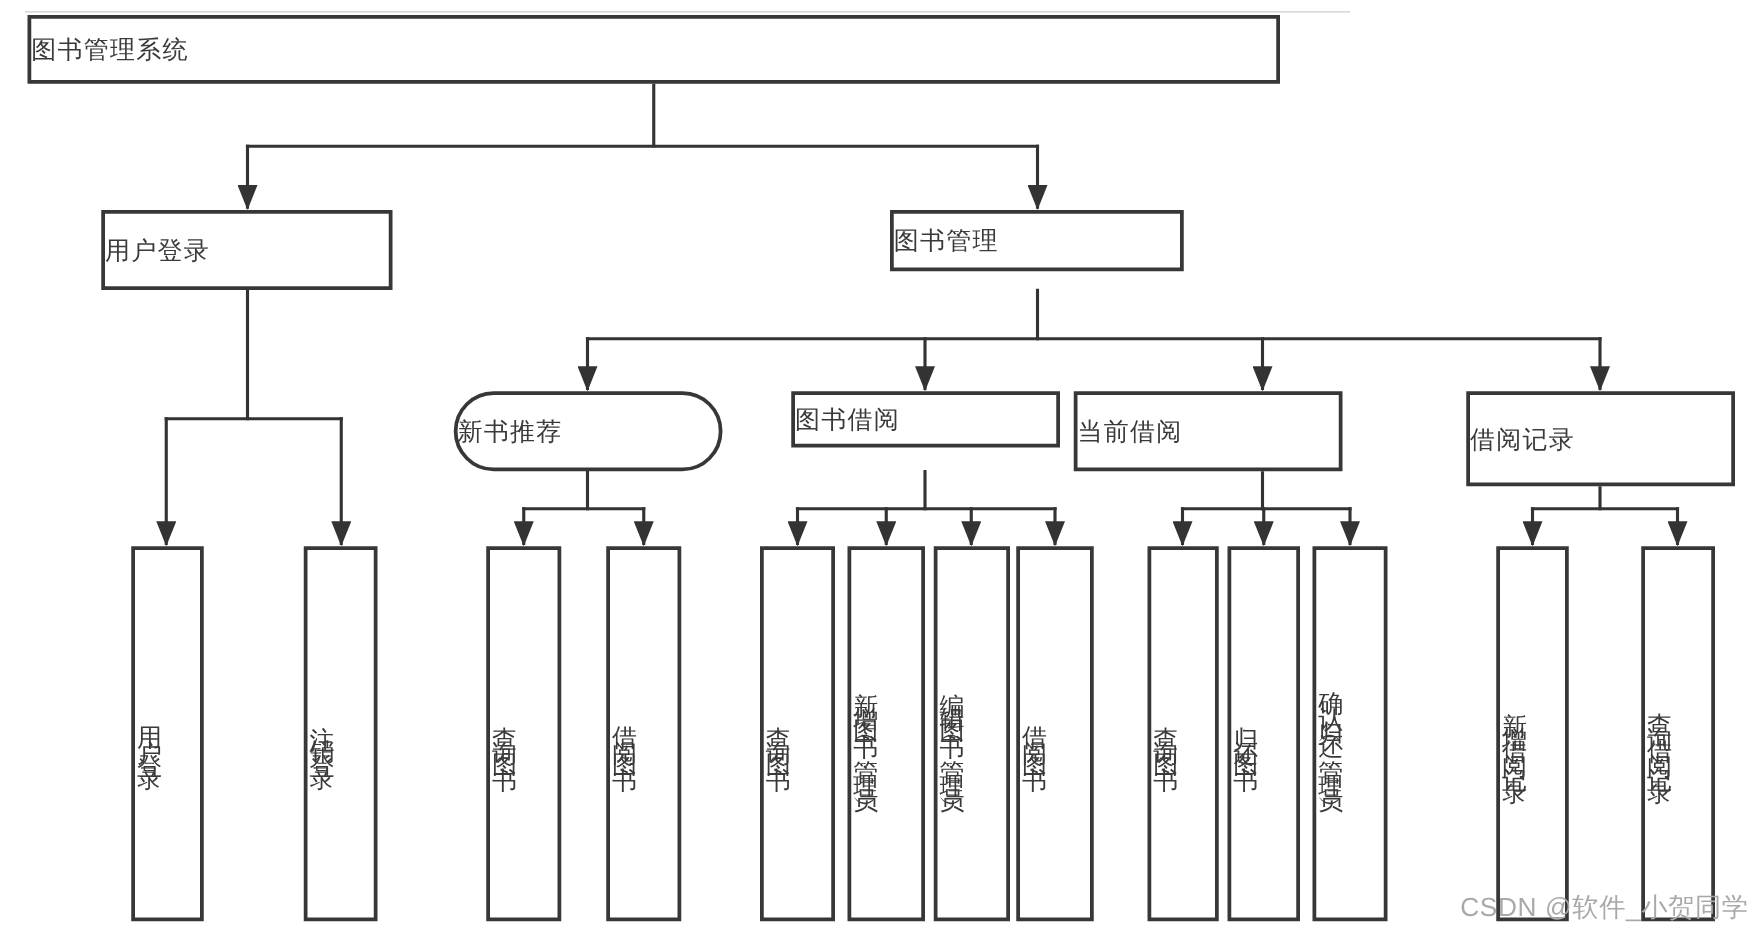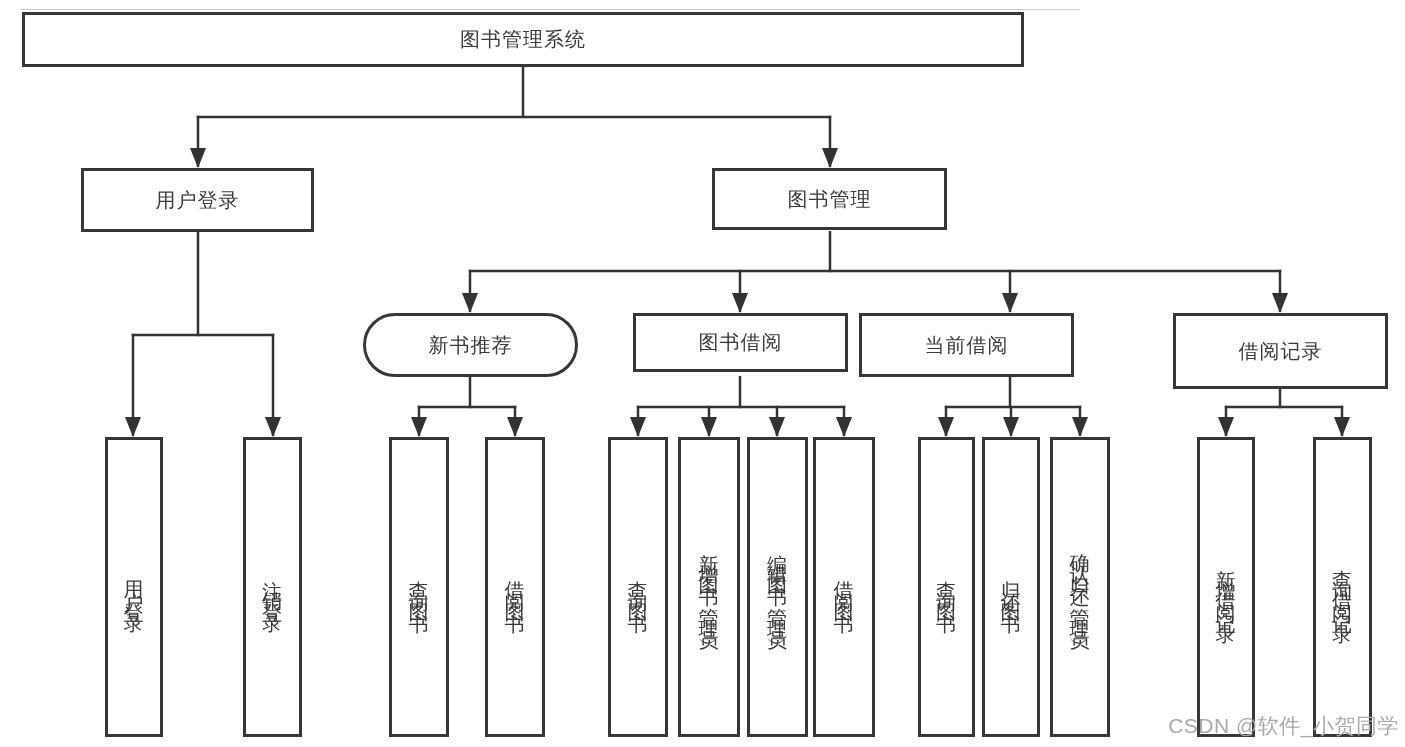--- a/index.html
+++ b/index.html
@@ -1,20 +1,20 @@
 <!DOCTYPE html>
 <html><head>
 <meta charset="utf-8">
 <style>
   html,body{margin:0;padding:0;background:#ffffff;}
   .stage{position:relative;width:1405px;height:747px;background:#ffffff;overflow:hidden;
          font-family:"Liberation Sans",sans-serif;}
   .wires{position:absolute;left:0;top:0;z-index:1;}
   .box{position:absolute;box-sizing:border-box;background:#ffffff;border:3px solid #373737;
-       display:flex;align-items:center;justify-content:center;color:#3a3a3a;z-index:2;}
+       display:flex;align-items:center;justify-content:flex-start;color:#3a3a3a;z-index:2;}
   .h-label{font-size:20px;letter-spacing:1px;white-space:nowrap;}
   .vtext{writing-mode:vertical-rl;text-orientation:mixed;font-size:20px;letter-spacing:11px;
          line-height:1.1;white-space:nowrap;}
   .edge-artifact{position:absolute;left:20px;top:9px;width:1060px;height:1px;background:#cccccc;z-index:0;}
   .watermark{position:absolute;right:6px;bottom:7px;font-size:21px;color:#a9a9a9;z-index:5;
              letter-spacing:0.5px;white-space:nowrap;margin-top:41px;}
 </style>
 </head>
 <body>
 
@@ -72,28 +72,28 @@
     </g>
   </svg>
 
   <div class="box" style="left:22px;top:12px;width:1002px;height:55px;">
     <span class="h-label">图书管理系统</span>
   </div>
 
   <div class="box" style="left:81px;top:168px;width:233px;height:64px;">
     <span class="h-label">用户登录</span>
   </div>
-  <div class="box" style="left:712px;top:168px;width:235px;height:62px;">
+  <div class="box" style="left:712px;top:168px;width:235px;height:49px;">
     <span class="h-label">图书管理</span>
   </div>
 
   <div class="box" style="left:363px;top:313px;width:215px;height:64px;border-radius:32px;">
     <span class="h-label">新书推荐</span>
   </div>
-  <div class="box" style="left:633px;top:313px;width:215px;height:59px;">
+  <div class="box" style="left:633px;top:313px;width:215px;height:45px;">
     <span class="h-label">图书借阅</span>
   </div>
   <div class="box" style="left:859px;top:313px;width:215px;height:64px;">
     <span class="h-label">当前借阅</span>
   </div>
   <div class="box" style="left:1173px;top:313px;width:215px;height:76px;">
     <span class="h-label">借阅记录</span>
   </div>
 
   <div class="box" style="left:105px;top:437px;width:58px;height:300px;">

